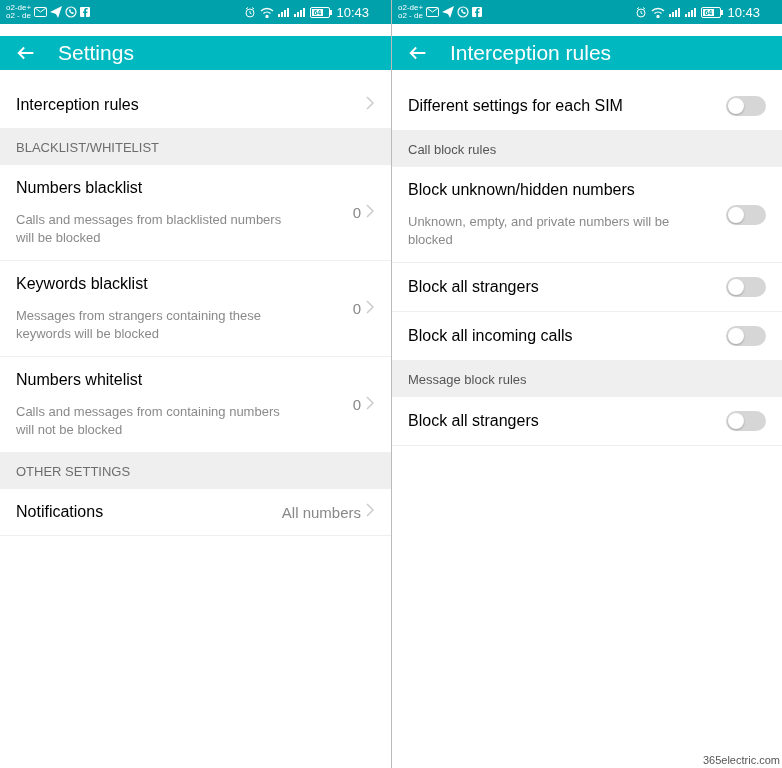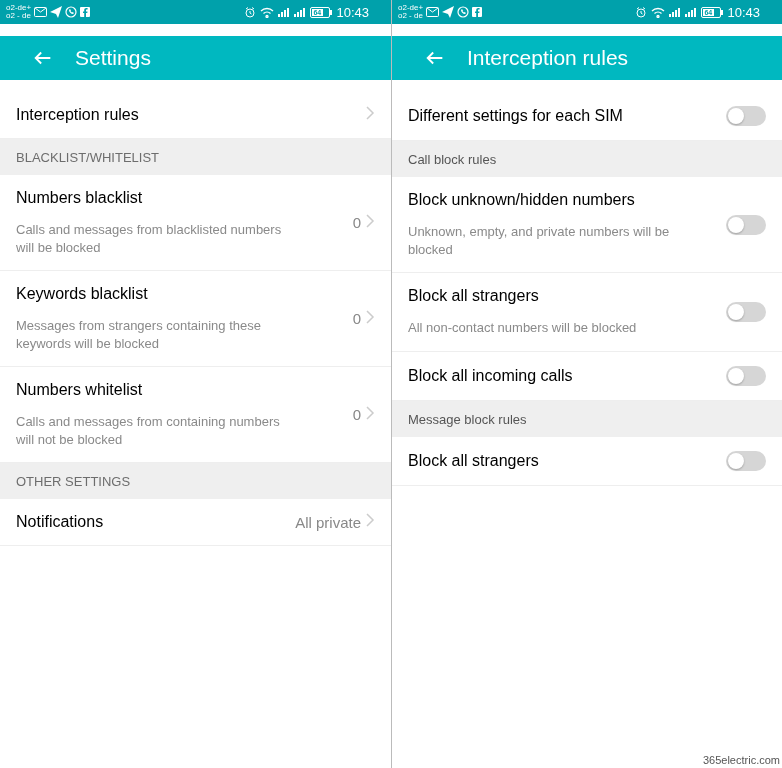--- a/index.html
+++ b/index.html
@@ -35,26 +35,26 @@
     align-items: center;
     font-size: 11px;
     position: relative;
     padding: 0 6px;
   }
   .sb-left { display:flex; align-items:center; gap:3px; line-height:1; }
   .sb-right { position:absolute; right:22px; display:flex; align-items:center; gap:4px; }
   .sb-icon { display:inline-flex; align-items:center; }
   .carrier { font-size:8px; line-height:8px; }
   .appbar {
-    height: 44px;
+    height: 34px;
     background: #00b8c0;
     color: #fff;
     display:flex;
     align-items:center;
-    padding: 0 31px;
+    padding: 0 14px;
     gap: 20px;
   }
   .appbar .title { font-size: 21px; font-weight: 400; }
   .back { width:24px; height:24px; display:flex; align-items:center; justify-content:center; }
   .back svg { stroke:#fff; }
   .content { flex:1; overflow:auto; background:#fff; }
   .row {
     padding: 14px 16px;
     display:flex;
     align-items:center;
@@ -217,21 +217,21 @@
         <span class="value">0</span>
         <span class="chevron"><svg width="10" height="14" viewBox="0 0 8 14">
               <path d="M1 1l6 6-6 6" stroke="#ccc" stroke-width="1.5" fill="none"></path>
             </svg></span>
       </div>
       <div class="section-header">OTHER SETTINGS</div>
       <div class="row">
         <div class="text">
             <div class="primary">Notifications</div>
           </div>
-        <span class="value">All private</span>
+        <span class="value">All numbers</span>
         <span class="chevron"><svg width="10" height="14" viewBox="0 0 8 14">
               <path d="M1 1l6 6-6 6" stroke="#ccc" stroke-width="1.5" fill="none"></path>
             </svg></span>
       </div>
     </div>
   </div>
 
   <div class="screen">
     <div class="statusbar">
       <div class="sb-left">
@@ -321,21 +321,20 @@
       <div class="row">
         <div class="text">
           <div class="primary">Block unknown/hidden numbers</div>
           <div class="secondary">Unknown, empty, and private numbers will be blocked</div>
         </div>
         <div class="toggle"></div>
       </div>
       <div class="row">
         <div class="text">
           <div class="primary">Block all strangers</div>
-          <div class="secondary">All non-contact numbers will be blocked</div>
         </div>
         <div class="toggle"></div>
       </div>
       <div class="row">
         <div class="text">
           <div class="primary">Block all incoming calls</div>
         </div>
         <div class="toggle"></div>
       </div>
       <div class="section-header bold">Message block rules</div>

